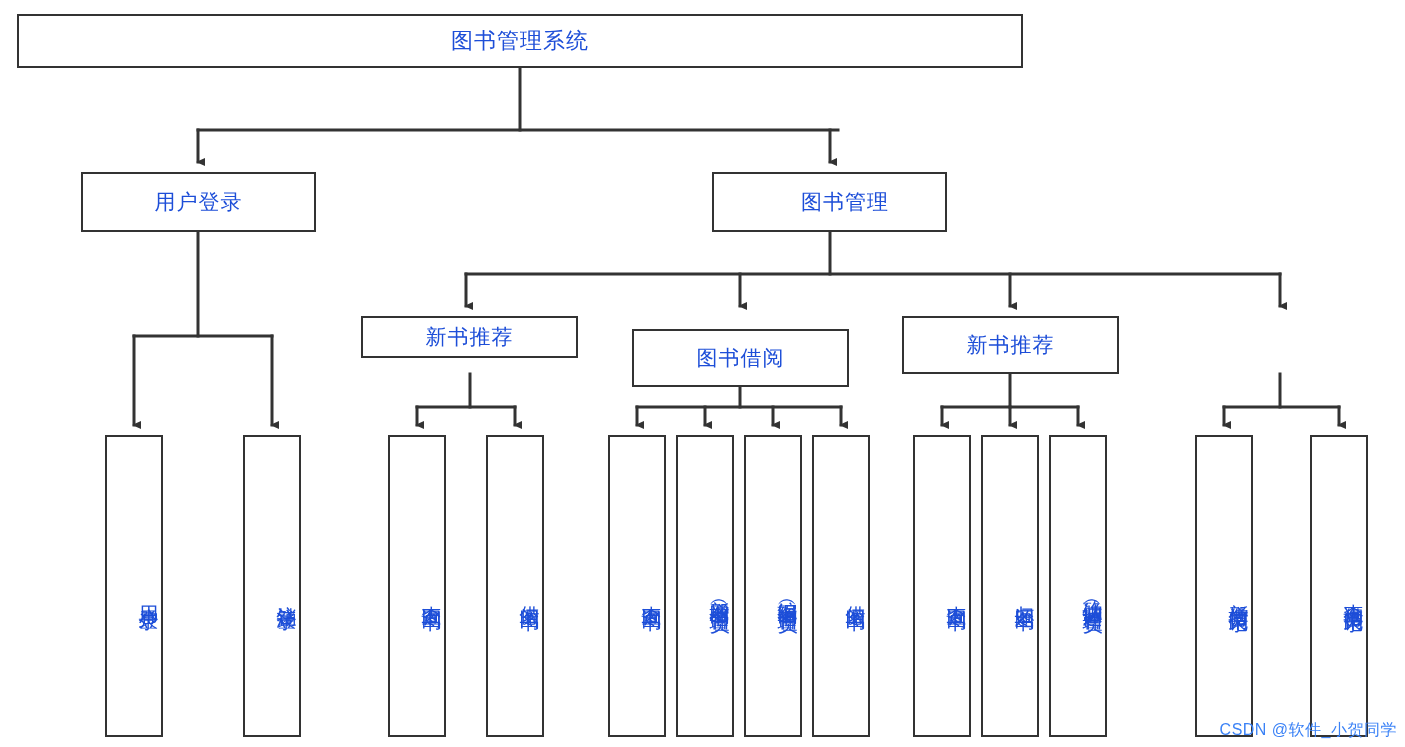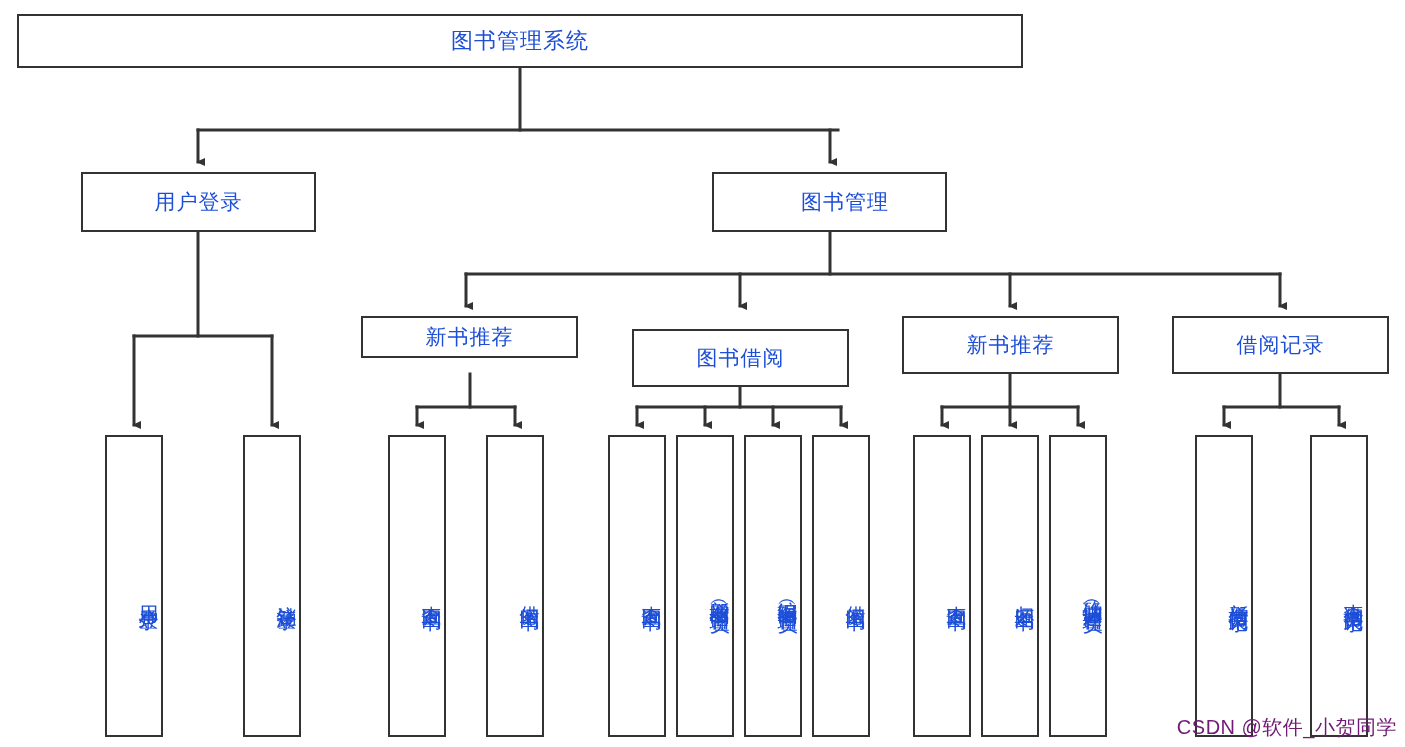--- a/index.html
+++ b/index.html
@@ -56,22 +56,22 @@
     display: block;
     white-space: normal;
   }
   .node.root {
     font-size: 22px;
   }
   #watermark {
     position: absolute;
     right: 8px;
     bottom: 6px;
-    font-size: 20px;
-    color: #701a75;
+    font-size: 16px;
+    color: #3b82f6;
     letter-spacing: 0.5px;
     white-space: nowrap;
   }
 </style>
 </head>
 <body>
 
 <div id="canvas">
 
   <svg id="edges" viewBox="0 0 1405 747" xmlns="http://www.w3.org/2000/svg">
@@ -138,23 +138,20 @@
 
   <div class="node horiz" style="left: 361px; top: 316px; width: 217px; height: 42px;">
     <span>新书推荐</span>
   </div>
   <div class="node horiz" style="left: 632px; top: 316px; width: 217px; height: 58px; margin-top: 13px;">
     <span>图书借阅</span>
   </div>
   <div class="node horiz" style="left: 902px; top: 316px; width: 217px; height: 58px;">
     <span>新书推荐</span>
   </div>
-  <div class="node horiz" style="left: 1172px; top: 316px; width: 217px; height: 58px;">
-    <span>借阅记录</span>
-  </div>
 
   <div class="node vert" style="left: 105px; top: 435px; width: 58px; height: 302px;">
     <span class="vlabel">用户登录</span>
   </div>
   <div class="node vert" style="left: 243px; top: 435px; width: 58px; height: 302px;">
     <span class="vlabel">注销登录</span>
   </div>
   <div class="node vert" style="left: 388px; top: 435px; width: 58px; height: 302px;">
     <span class="vlabel">查询图书</span>
   </div>

